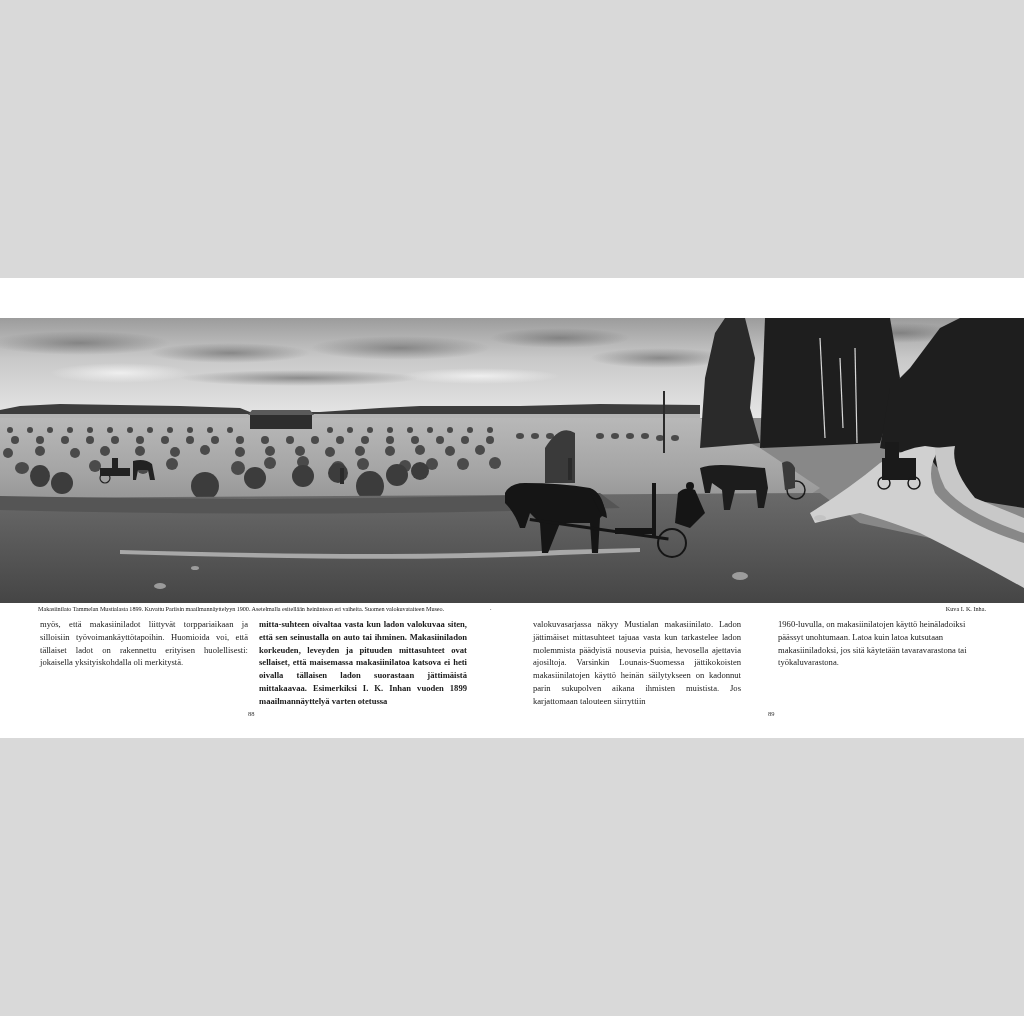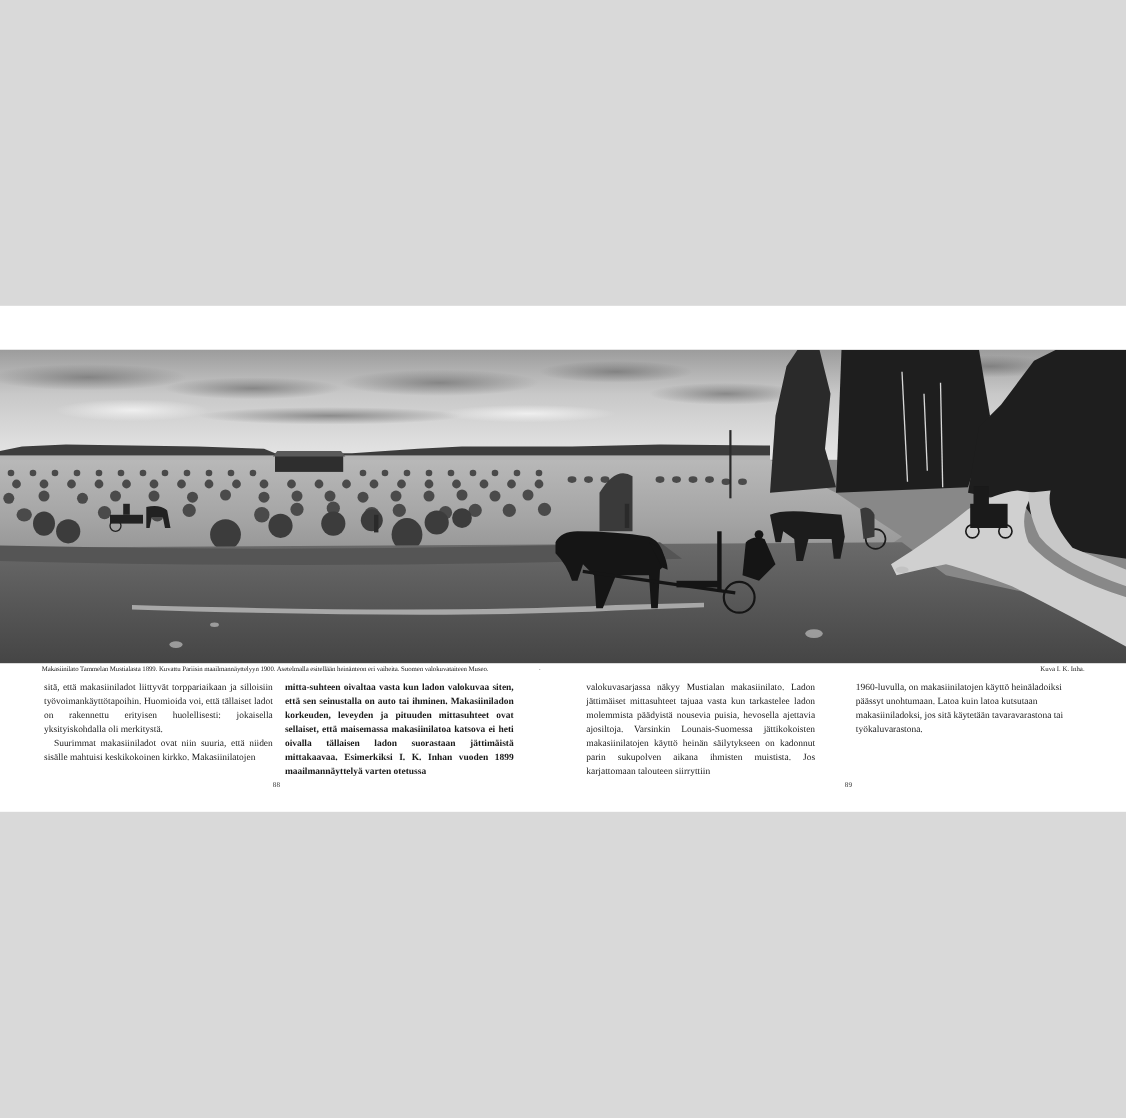--- a/index.html
+++ b/index.html
@@ -266,22 +266,21 @@
           <ellipse cx="820" cy="200" rx="6" ry="3"></ellipse>
       </g>
     </svg>
   </div>
 
   <div class="caption">Makasiinilato Tammelan Mustialasta 1899. Kuvattu Pariisin maailmannäyttelyyn 1900. Asetelmalla esitellään heinänteon eri vaiheita. Suomen valokuvataiteen Museo.</div>
   <div class="caption-dot">.</div>
   <div class="credit">Kuva I. K. Inha.</div>
 
   <div class="col col1">
-    <p>sitä, että makasiiniladot liittyvät torppariaikaan ja silloisiin työvoimankäyttötapoihin. Huomioida voi, että tällaiset ladot on rakennettu erityisen huolellisesti: jokaisella yksityiskohdalla oli merkitystä.</p>
-    <p class="indent">Suurimmat makasiiniladot ovat niin suuria, että niiden sisälle mahtuisi keskikokoinen kirkko. Makasiinilatojen</p>
+    <p>myös, että makasiiniladot liittyvät torppariaikaan ja silloisiin työvoimankäyttötapoihin. Huomioida voi, että tällaiset ladot on rakennettu erityisen huolellisesti: jokaisella yksityiskohdalla oli merkitystä.</p>
   </div>
   <div class="col col2">
     <p>mitta-suhteen oivaltaa vasta kun ladon valokuvaa siten, että sen seinustalla on auto tai ihminen. Makasiiniladon korkeuden, leveyden ja pituuden mittasuhteet ovat sellaiset, että maisemassa makasiinilatoa katsova ei heti oivalla tällaisen ladon suorastaan jättimäistä mittakaavaa. Esimerkiksi I. K. Inhan vuoden 1899 maailmannäyttelyä varten otetussa</p>
   </div>
   <div class="col col3">
     <p>valokuvasarjassa näkyy Mustialan makasiinilato. Ladon jättimäiset mittasuhteet tajuaa vasta kun tarkastelee ladon molemmista päädyistä nousevia puisia, hevosella ajettavia ajosiltoja. Varsinkin Lounais-Suomessa jättikokoisten makasiinilatojen käyttö heinän säilytykseen on kadonnut parin sukupolven aikana ihmisten muistista. Jos karjattomaan talouteen siirryttiin</p>
   </div>
   <div class="col col4">
     <p>1960-luvulla, on makasiinilatojen käyttö heinäladoiksi päässyt unohtumaan. Latoa kuin latoa kutsutaan makasiiniladoksi, jos sitä käytetään tavaravarastona tai työkaluvarastona.</p>
   </div>

